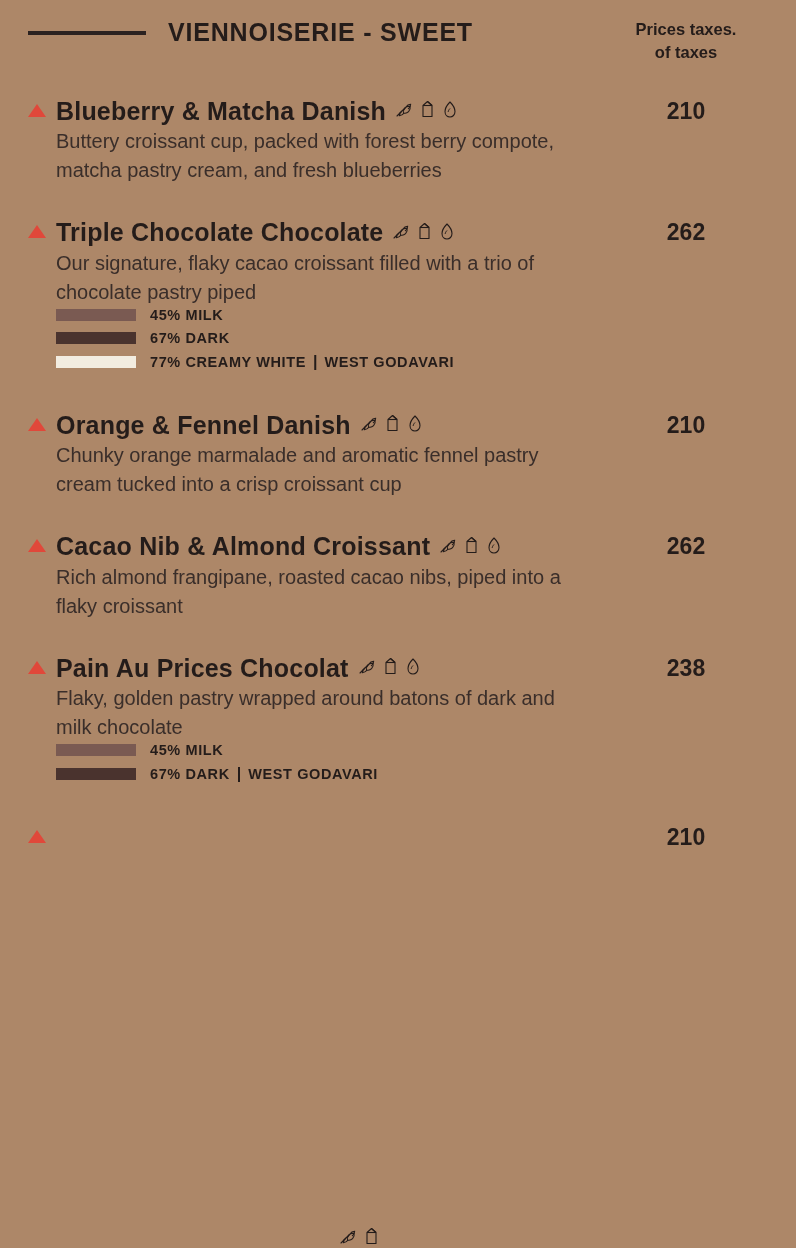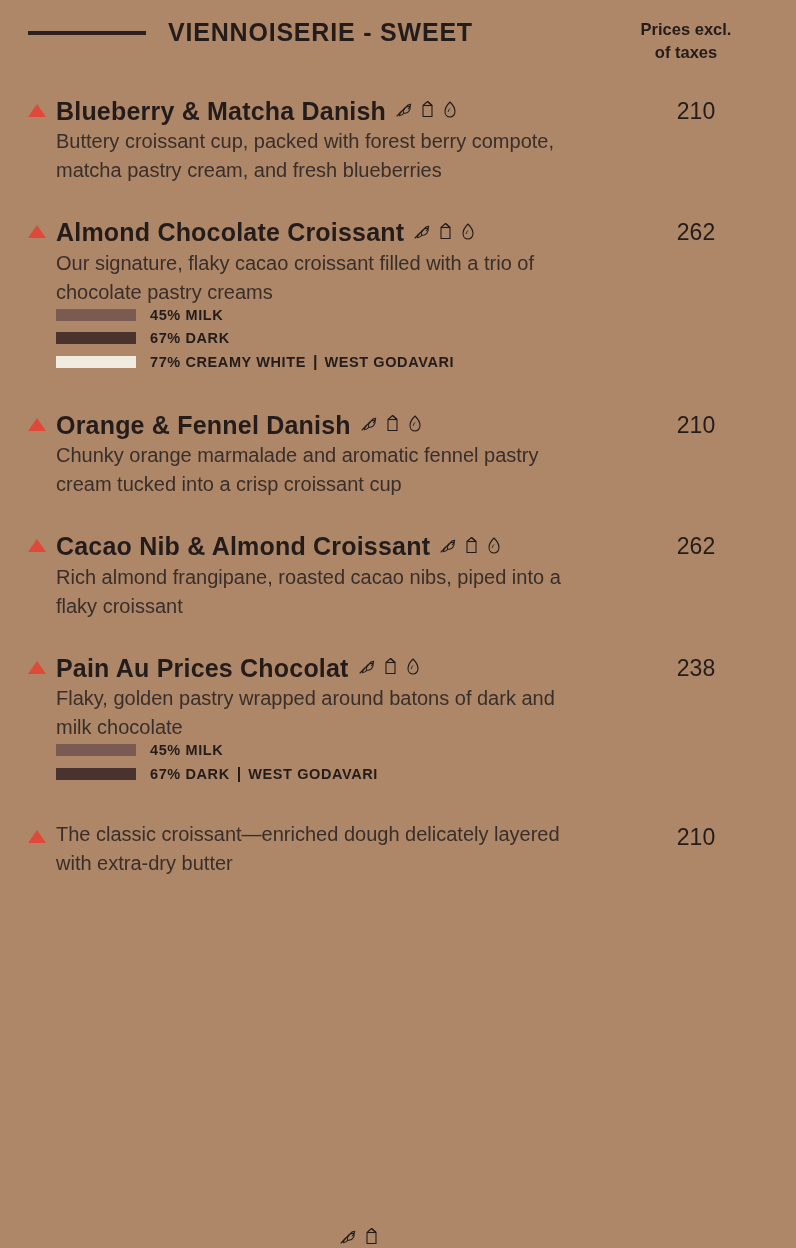--- a/index.html
+++ b/index.html
@@ -49,21 +49,21 @@
     font-size: 16.5px;
     font-weight: bold;
     line-height: 1.38;
     color: #241c1a;
     padding-top: 4px;
     flex: none;
   }
 
   
   .menu {
-    padding: 0 16px 0 28px;
+    padding: 0 26px 0 28px;
     box-sizing: border-box;
   }
   .item {
     display: flex;
     align-items: flex-start;
     margin-top: 30px;
   }
   .item-main {
     flex: 1;
     position: relative;
@@ -100,21 +100,21 @@
   .desc {
     font-size: 20px;
     line-height: 1.45;
     color: #3a2e2a;
     max-width: 520px;
   }
   .price {
     width: 168px;
     text-align: center;
     font-size: 23px;
-    font-weight: normal;
+    font-weight: bold;
     color: #241c1a;
     flex: none;
     padding-top: 4px;
   }
 
   
   .choc-list {
   }
   .choc-row {
     display: flex;
@@ -165,21 +165,21 @@
 </style>
 </head>
 <body>
 
 <div class="header">
   <div class="title-wrap">
     <div class="title-rule"></div>
     <div class="section-title">VIENNOISERIE - SWEET</div>
   </div>
   <div class="prices-note">
-    <div>Prices excl.</div>
+    <div>Prices taxes.</div>
     <div>of taxes</div>
   </div>
 </div>
 
 <div class="menu" id="menu-list">
     <div class="item">
       <div class="item-main">
         <div class="tri"></div>
         <div class="item-name"><span>Blueberry &amp; Matcha Danish</span><span class="icons"><span class="ic"><svg width="20" height="20" viewBox="0 0 20 20" fill="none">
                 <path d="M3 17 L11 9" stroke="#241c1a" stroke-width="1.1" stroke-linecap="round"></path>
@@ -194,34 +194,34 @@
                 <path d="M9 3 C5.6 6.4 4 10 4 12.6 4 15.8 6.3 18 9 18 s5-2.2 5-5.4 C14 10 12.4 6.4 9 3z" stroke="#241c1a" stroke-width="1.1" stroke-linejoin="round"></path>
                 <path d="M9 9.5 C7.8 10.8 7.2 12 7.2 13" stroke="#241c1a" stroke-width="1"></path>
               </svg></span></span></div>
         <div class="desc">Buttery croissant cup, packed with forest berry compote, matcha pastry cream, and fresh blueberries</div>
       </div>
       <div class="price">210</div>
     </div>
     <div class="item">
       <div class="item-main">
         <div class="tri"></div>
-        <div class="item-name"><span>Almond Chocolate Croissant</span><span class="icons"><span class="ic"><svg width="20" height="20" viewBox="0 0 20 20" fill="none">
-                <path d="M3 17 L11 9" stroke="#241c1a" stroke-width="1.1" stroke-linecap="round"></path>
-                <path d="M11 9 c1.6-1.6 3.6-1.8 5-1.4 .4 1.4 .2 3.4-1.4 5 -1.6 1.6-3.6 1.8-5 1.4 -.4-1.4-.2-3.4 1.4-5z" stroke="#241c1a" stroke-width="1.1"></path>
-                <path d="M12 8 c1.2-2 3-2.6 4.6-2.6 0 1.6-.6 3.4-2.6 4.6" stroke="#241c1a" stroke-width="1.1"></path>
-                <path d="M8 12 c-2 1.2-2.6 3-2.6 4.6 1.6 0 3.4-.6 4.6-2.6" stroke="#241c1a" stroke-width="1.1"></path>
-              </svg></span><span class="ic"><svg width="17" height="20" viewBox="0 0 17 20" fill="none">
-                <path d="M4 6.5 L4 17.5 L13 17.5 L13 6.5 L8.5 2.5 Z" stroke="#241c1a" stroke-width="1.1" stroke-linejoin="round"></path>
-                <path d="M4 6.5 L13 6.5" stroke="#241c1a" stroke-width="1.1"></path>
-                <path d="M8.5 2.5 L13 6.5" stroke="#241c1a" stroke-width="1.1"></path>
-              </svg></span><span class="ic"><svg width="18" height="20" viewBox="0 0 18 20" fill="none">
-                <path d="M9 3 C5.6 6.4 4 10 4 12.6 4 15.8 6.3 18 9 18 s5-2.2 5-5.4 C14 10 12.4 6.4 9 3z" stroke="#241c1a" stroke-width="1.1" stroke-linejoin="round"></path>
-                <path d="M9 9.5 C7.8 10.8 7.2 12 7.2 13" stroke="#241c1a" stroke-width="1"></path>
-              </svg></span></span></div>
-        <div class="desc">Our signature, flaky cacao croissant filled with a trio of chocolate pastry creams</div>
+        <div class="item-name"><span>Triple Chocolate Chocolate</span><span class="icons"><span class="ic"><svg width="20" height="20" viewBox="0 0 20 20" fill="none">
+                <path d="M3 17 L11 9" stroke="#241c1a" stroke-width="1.1" stroke-linecap="round"></path>
+                <path d="M11 9 c1.6-1.6 3.6-1.8 5-1.4 .4 1.4 .2 3.4-1.4 5 -1.6 1.6-3.6 1.8-5 1.4 -.4-1.4-.2-3.4 1.4-5z" stroke="#241c1a" stroke-width="1.1"></path>
+                <path d="M12 8 c1.2-2 3-2.6 4.6-2.6 0 1.6-.6 3.4-2.6 4.6" stroke="#241c1a" stroke-width="1.1"></path>
+                <path d="M8 12 c-2 1.2-2.6 3-2.6 4.6 1.6 0 3.4-.6 4.6-2.6" stroke="#241c1a" stroke-width="1.1"></path>
+              </svg></span><span class="ic"><svg width="17" height="20" viewBox="0 0 17 20" fill="none">
+                <path d="M4 6.5 L4 17.5 L13 17.5 L13 6.5 L8.5 2.5 Z" stroke="#241c1a" stroke-width="1.1" stroke-linejoin="round"></path>
+                <path d="M4 6.5 L13 6.5" stroke="#241c1a" stroke-width="1.1"></path>
+                <path d="M8.5 2.5 L13 6.5" stroke="#241c1a" stroke-width="1.1"></path>
+              </svg></span><span class="ic"><svg width="18" height="20" viewBox="0 0 18 20" fill="none">
+                <path d="M9 3 C5.6 6.4 4 10 4 12.6 4 15.8 6.3 18 9 18 s5-2.2 5-5.4 C14 10 12.4 6.4 9 3z" stroke="#241c1a" stroke-width="1.1" stroke-linejoin="round"></path>
+                <path d="M9 9.5 C7.8 10.8 7.2 12 7.2 13" stroke="#241c1a" stroke-width="1"></path>
+              </svg></span></span></div>
+        <div class="desc">Our signature, flaky cacao croissant filled with a trio of chocolate pastry piped</div>
         <div class="choc-list">
           <div class="choc-row">
             <div class="swatch" style="background: rgb(122, 90, 82);"></div>
             <span class="choc-label">45% MILK</span>
           </div>
           <div class="choc-row">
             <div class="swatch" style="background: rgb(74, 51, 46);"></div>
             <span class="choc-label">67% DARK</span>
           </div>
           <div class="choc-row">
@@ -302,21 +302,20 @@
             <span class="sep">|</span>
             <span class="choc-origin">WEST GODAVARI</span>
           </div>
         </div>
       </div>
       <div class="price">238</div>
     </div>
     <div class="item">
       <div class="item-main">
         <div class="tri"></div>
-        <div class="desc">The classic croissant—enriched dough delicately layered with extra-dry butter</div>
       </div>
       <div class="price">210</div>
     </div>
   </div>
 
 <div class="cutoff">
   <div class="cutoff-icons" id="cutoff-icons"><span class="icons"><span class="ic"><svg width="20" height="20" viewBox="0 0 20 20" fill="none">
             <path d="M3 17 L11 9" stroke="#241c1a" stroke-width="1.1" stroke-linecap="round"></path>
             <path d="M11 9 c1.6-1.6 3.6-1.8 5-1.4 .4 1.4 .2 3.4-1.4 5 -1.6 1.6-3.6 1.8-5 1.4 -.4-1.4-.2-3.4 1.4-5z" stroke="#241c1a" stroke-width="1.1"></path>
             <path d="M12 8 c1.2-2 3-2.6 4.6-2.6 0 1.6-.6 3.4-2.6 4.6" stroke="#241c1a" stroke-width="1.1"></path>

